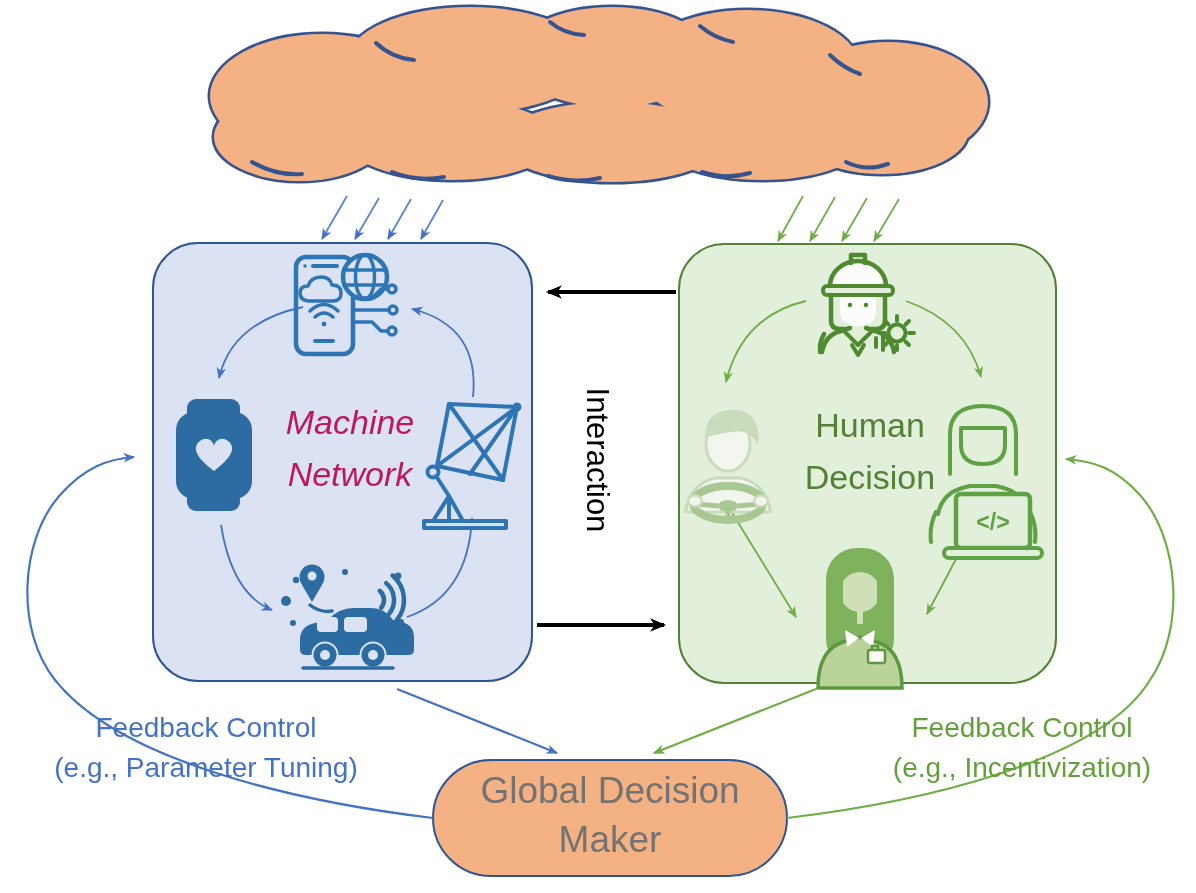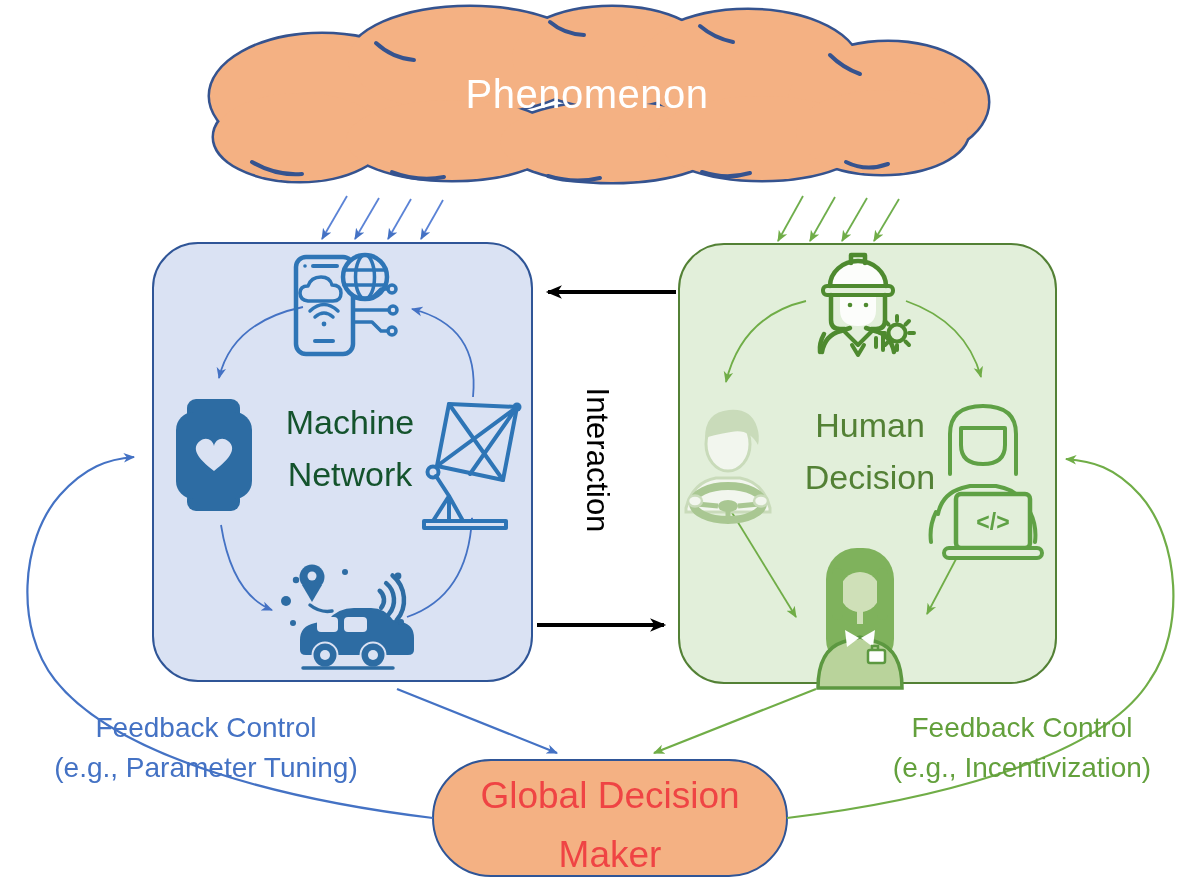--- a/index.html
+++ b/index.html
@@ -5,27 +5,27 @@
   html,body{margin:0;padding:0;background:#fff;}
   #canvas{position:relative;width:1196px;height:893px;background:#fff;overflow:hidden;
           font-family:"Liberation Sans",sans-serif;}
   .abs{position:absolute;}
   .label{white-space:pre-line;text-align:center;}
   #phenomenon-label{left:407px;top:72px;width:360px;font-size:40px;color:#fff;letter-spacing:.5px;}
   #machine-box{left:152px;top:242px;width:381px;height:440px;border-radius:46px;
                background:#DAE2F3;border:2.5px solid #2F5597;box-sizing:border-box;}
   #human-box{left:678px;top:243px;width:379px;height:441px;border-radius:46px;
              background:#E2EFDA;border:2.5px solid #538135;box-sizing:border-box;}
-  #machine-label{left:252px;top:396px;width:196px;font-size:34px;line-height:52px;color:#14532d;}
+  #machine-label{left:252px;top:396px;width:196px;font-size:34px;line-height:52px;color:#be185d;font-style:italic;}
   #human-label{left:772px;top:399px;width:196px;font-size:34px;line-height:52px;color:#538135;}
   #interaction-label{left:447px;top:438px;width:300px;height:44px;font-size:31px;color:#000;
                      transform:rotate(90deg);line-height:44px;}
   #gdm-box{left:432px;top:759px;width:356px;height:118px;border-radius:59px;
            background:#F4B183;border:2.5px solid #2F5597;box-sizing:border-box;}
-  #gdm-label{left:432px;top:766px;width:356px;font-size:37px;line-height:59px;color:#ef4444;}
+  #gdm-label{left:432px;top:766px;width:356px;font-size:37px;line-height:49px;color:#737373;}
   #feedback-left-label{left:25px;top:708px;width:362px;font-size:28px;line-height:40px;color:#4472C4;}
   #feedback-right-label{left:852px;top:708px;width:340px;font-size:28px;line-height:40px;color:#63A03C;}
   svg{position:absolute;left:0;top:0;pointer-events:none;}
   .txt{z-index:5;}
 </style>
 </head>
 <body>
 
 <div id="canvas">
 
@@ -242,21 +242,20 @@
       <rect x="877" y="568" width="11" height="52" rx="5.5" fill="#7FB25C"></rect>
       <path d="M857,610 h6 v14 h-6 z" fill="#CFE0B8"></path>
       <path d="M818,688 q0,-38 25,-46 l17,-5 l17,5 q25,8 25,46 z" fill="#B9D39B" stroke="#5C9840" stroke-width="3.5"></path>
       <polygon points="845,630 859,638 847,647" fill="#FDFEFC"></polygon>
       <polygon points="875,630 861,638 873,647" fill="#FDFEFC"></polygon>
       <rect x="868" y="650" width="17" height="13" rx="2" fill="#FDFEFC" stroke="#5C9840" stroke-width="2.5"></rect>
       <path d="M872,650 v-4 h6 v4" fill="none" stroke="#5C9840" stroke-width="2.5"></path>
     </g>
   </svg>
 
-  <div class="abs label txt" id="phenomenon-label">Phenomenon</div>
   <div class="abs label txt" id="machine-label">Machine
 Network</div>
   <div class="abs label txt" id="human-label">Human
 Decision</div>
   <div class="abs label txt" id="interaction-label">Interaction</div>
   <div class="abs label txt" id="gdm-label">Global Decision
 Maker</div>
   <div class="abs label txt" id="feedback-left-label">Feedback Control
 (e.g., Parameter Tuning)</div>
   <div class="abs label txt" id="feedback-right-label">Feedback Control

